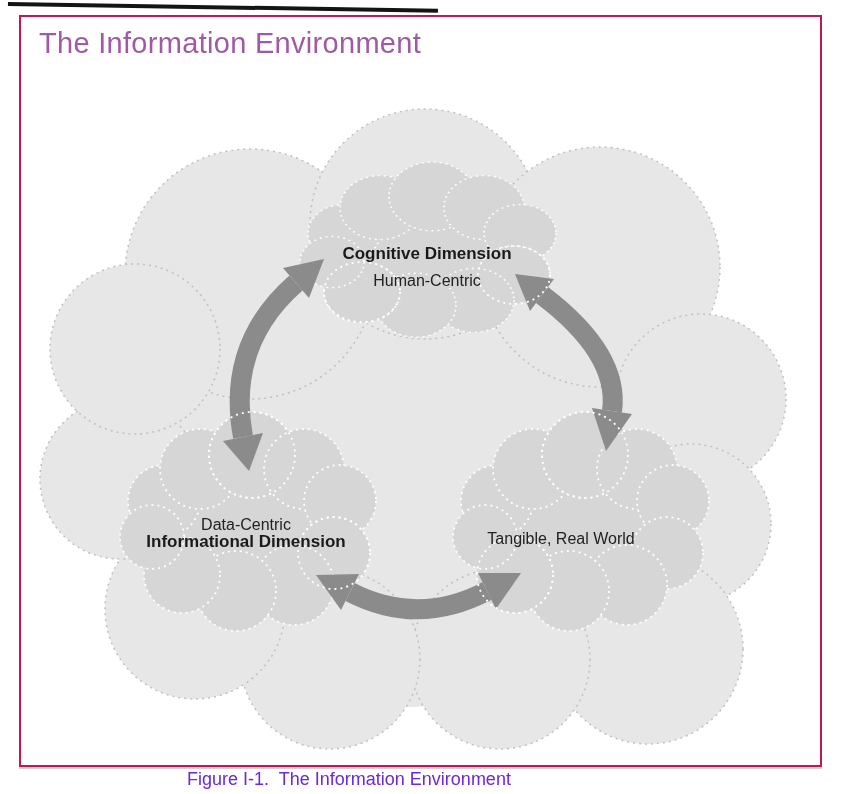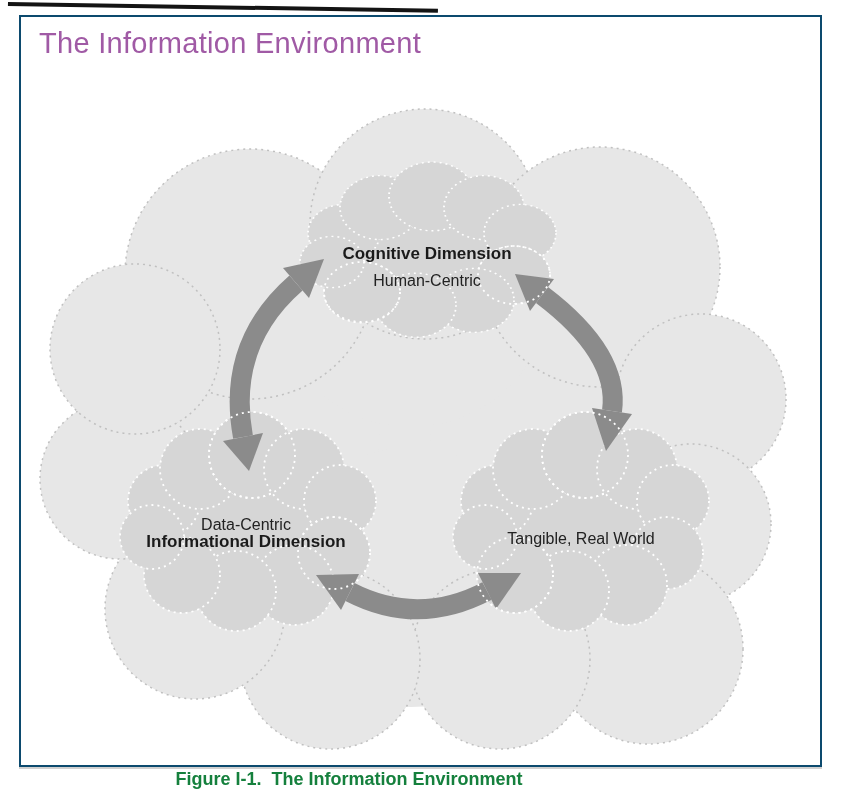--- a/index.html
+++ b/index.html
@@ -12,39 +12,39 @@
     overflow:hidden;
   }
   .top-rule {
     position:absolute; left:8px; top:2px;
     width:430px; height:4px; background:#141414;
     transform:rotate(0.9deg); transform-origin:left top;
   }
   .figure-box {
     position:absolute; left:19px; top:15px;
     width:803px; height:752px;
-    border:2px solid #0c4a6e;
+    border:2px solid #be185d;
     background:#ffffff;
     box-shadow:0 2px 0 rgba(0,0,0,0.18);
   }
   .figure-title {
     position:absolute; left:18px; top:10px;
     font-size:29px; font-weight:400; letter-spacing:0.3px;
     color:#a05aa5; white-space:nowrap;
   }
   .diagram-svg { position:absolute; left:0; top:0; }
   .node-label, .node-sublabel {
     position:absolute; transform:translate(-50%,-50%);
     white-space:nowrap; text-align:center; color:#1a1a1a;
   }
   .node-label { font-size:17px; font-weight:700;margin-top:33px; }
   .node-sublabel { font-size:16px; font-weight:400; color:#222222; }
   .figure-caption {
     position:absolute; left:0; top:769px; width:698px;
-    text-align:center; font-size:18px; font-weight:700; color:#15803d;
+    text-align:center; font-size:18px; font-weight:400; color:#6d28d9;
     white-space:pre;
   }
 </style>
 </head>
 <body>
 
 <div class="page">
 
   <div class="top-rule"></div>
 
@@ -129,19 +129,19 @@
     </svg>
 
     <div class="figure-title">The Information Environment</div>
 
     <div class="node-label" style="left:406px; top:204px;">Cognitive Dimension</div>
     <div class="node-sublabel" style="left:406px; top:232px;margin-top:32px;">Human-Centric</div>
 
     <div class="node-label" style="left:225px; top:492px;">Informational Dimension</div>
     <div class="node-sublabel" style="left:225px; top:508px;">Data-Centric</div>
 
-    <div class="node-sublabel" style="left:560px; top:522px;">Tangible, Real World</div>
+    <div class="node-sublabel" style="left:540px; top:522px;">Tangible, Real World</div>
 
   </div>
 
   <div class="figure-caption">Figure I-1.  The Information Environment</div>
 
 </div>
 
 </body></html>

